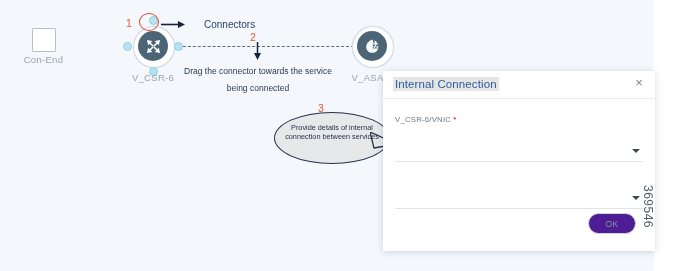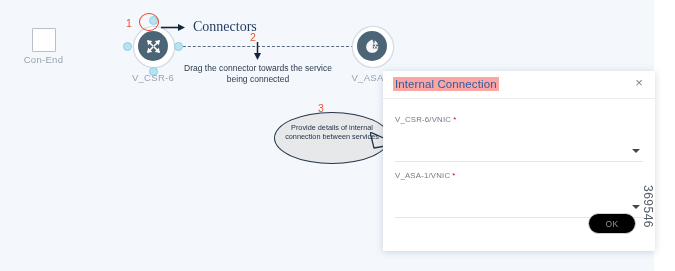--- a/index.html
+++ b/index.html
@@ -78,26 +78,26 @@
     position:absolute;font-size:10.5px;color:#e8562f;font-weight:400;
   }
   #num1{left:126px;top:17px;}
   #num2{left:250px;top:31px;}
   #num3{left:318px;top:102px;}
 
   #connectors-callout{
     position:absolute;left:161px;top:19px;display:flex;align-items:center;
   }
   #connectors-callout .txt{
-    margin-left:6px;font-size:14px;color:#1f3a5f;white-space:nowrap;font-family:Liberation Serif, serif;
+    margin-left:17px;font-size:10px;color:#1f3a5f;white-space:nowrap;
   }
 
   #drag-hint{
     position:absolute;left:178px;top:63px;width:160px;text-align:center;
-    font-size:8.5px;line-height:11px;color:#2b3a4a;
+    font-size:8.5px;line-height:17px;color:#2b3a4a;
   }
   #drag-arrow{position:absolute;left:253px;top:42px;}
 
   
   #bubble{position:absolute;left:274px;top:112px;width:125px;height:52px;}
   #bubble .body{
     position:absolute;left:0;top:0;width:116px;height:52px;
     background:#e7e8ea;border:1.3px solid #24354c;border-radius:50%/50%;
     box-sizing:border-box;
   }
@@ -111,21 +111,21 @@
   #dialog{
     position:absolute;left:383px;top:71px;width:272px;height:180px;
     background:#ffffff;
     box-shadow:0 1px 7px rgba(60,80,110,.22);
   }
   #dlg-header{
     position:relative;height:27px;border-bottom:1px solid #ececec;
   }
   #dlg-title{
     position:absolute;left:10px;top:6px;
-    font-size:11.5px;color:#2b5c9e;background:#fca5a5;
+    font-size:11.5px;color:#2b5c9e;background:#e5e5e5;
     padding:1px 2px;letter-spacing:.1px;
   }
   #dlg-close{
     position:absolute;right:9px;top:5px;width:14px;height:14px;
     color:#7a8591;font-size:13px;line-height:14px;text-align:center;
     cursor:pointer;
   }
   .field{position:absolute;left:12px;width:248px;}
   #field-1{top:44px;}
   #field-2{top:100px;}
@@ -140,21 +140,21 @@
   .field .fval{
     position:absolute;left:0;top:0;font-size:8.5px;color:#3b4754;
   }
   .field .caret{
     position:absolute;right:3px;top:3px;
     width:0;height:0;border-left:4px solid transparent;
     border-right:4px solid transparent;border-top:4.5px solid #3d4852;
   }
   #dlg-ok{
     position:absolute;left:205px;top:142px;width:48px;height:21px;
-    border:1px solid #d2d6da;border-radius:11px;background:#000000;
+    border:1px solid #d2d6da;border-radius:11px;background:#4c1d95;
     color:#8b949d;font-size:8.5px;font-family:"Liberation Sans", sans-serif;
     letter-spacing:.4px;cursor:pointer;padding:0;
   }
 
   
   #watermark{
     position:absolute;left:655px;top:185px;
     font-size:12px;color:#55606b;letter-spacing:.5px;
     transform:rotate(90deg);transform-origin:left top;
     white-space:nowrap;
@@ -255,23 +255,20 @@
       <div class="flabel">
         <span>V_CSR-6/VNIC</span><span class="req">*</span>
       </div>
       <div class="fctl">
         <span class="fval"></span>
         <span class="caret"></span>
       </div>
     </div>
 
     <div class="field" id="field-2">
-      <div class="flabel">
-        <span>V_ASA-1/VNIC</span><span class="req">*</span>
-      </div>
       <div class="fctl">
         <span class="fval"></span>
         <span class="caret"></span>
       </div>
     </div>
 
     <button id="dlg-ok">OK</button>
   </div>
 
   <div id="watermark">369546</div>

